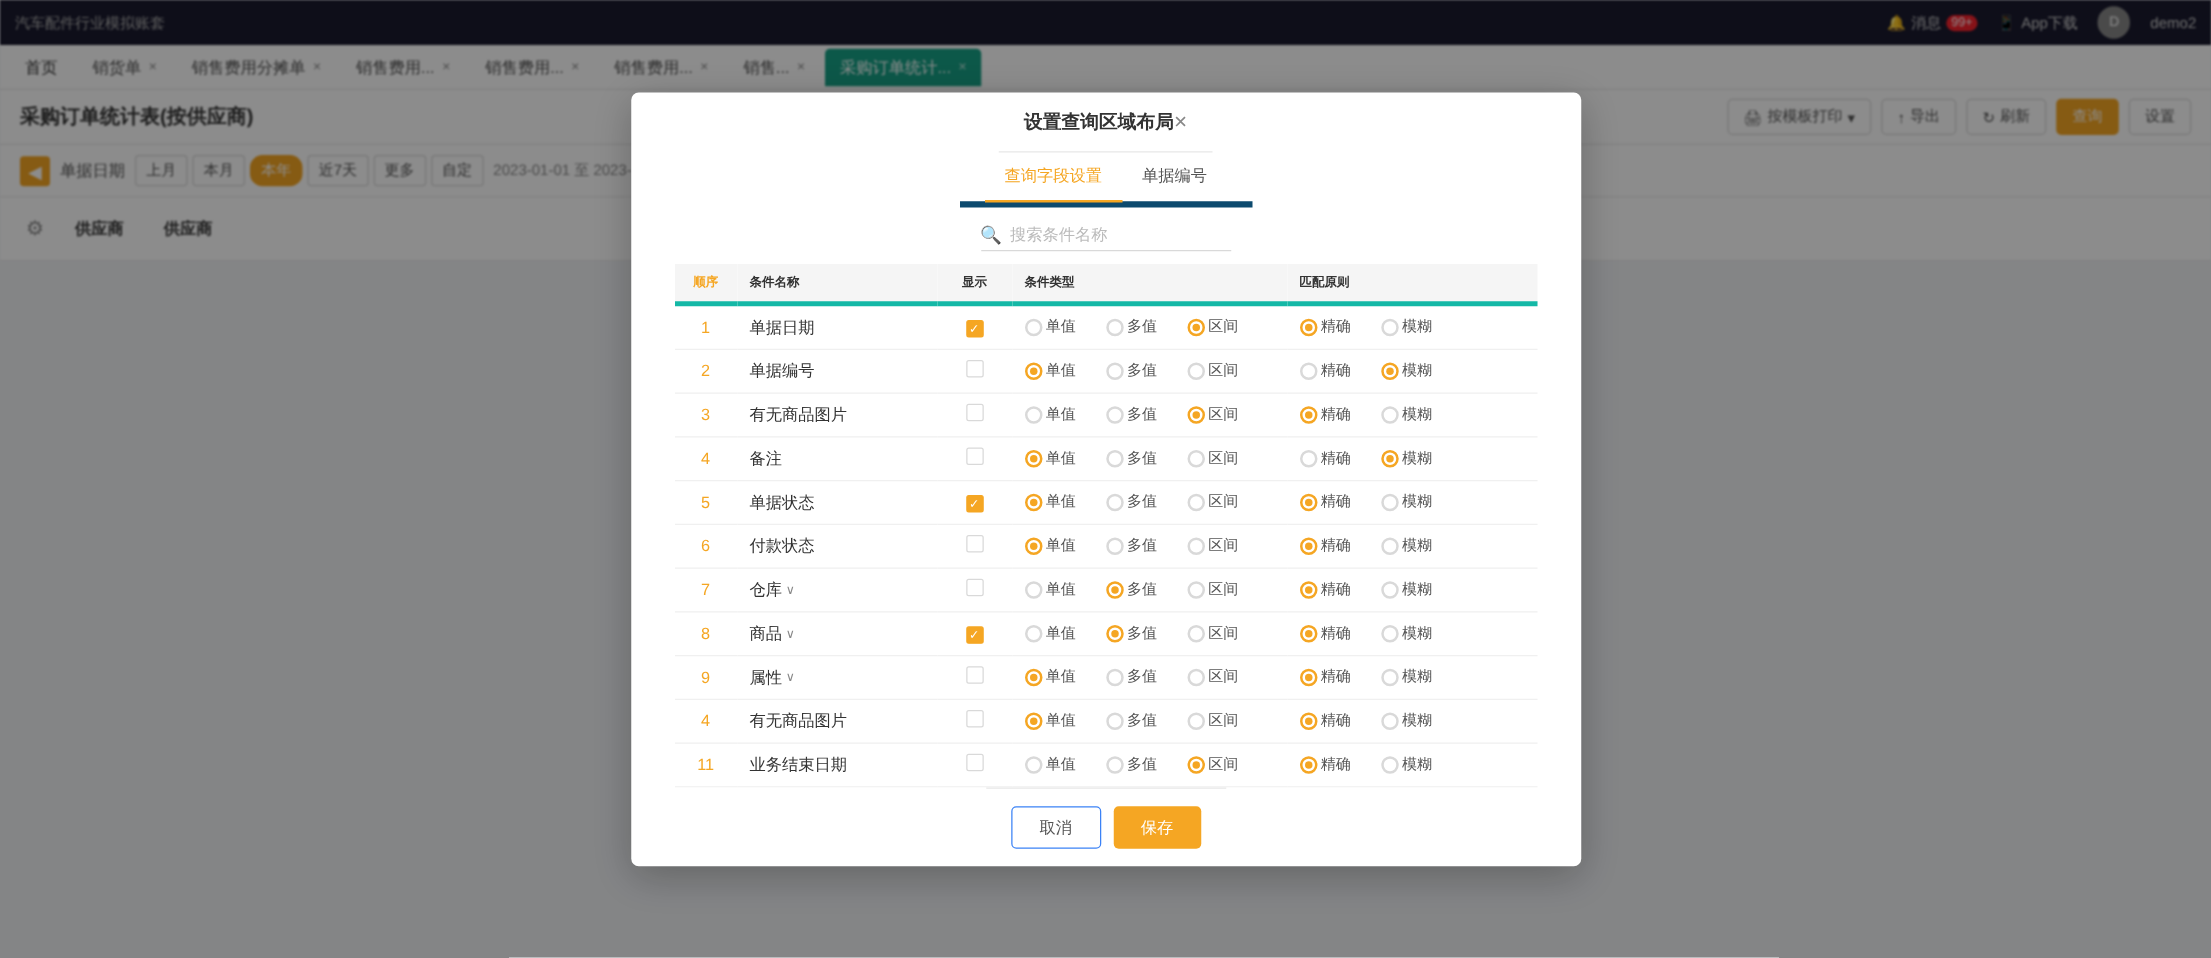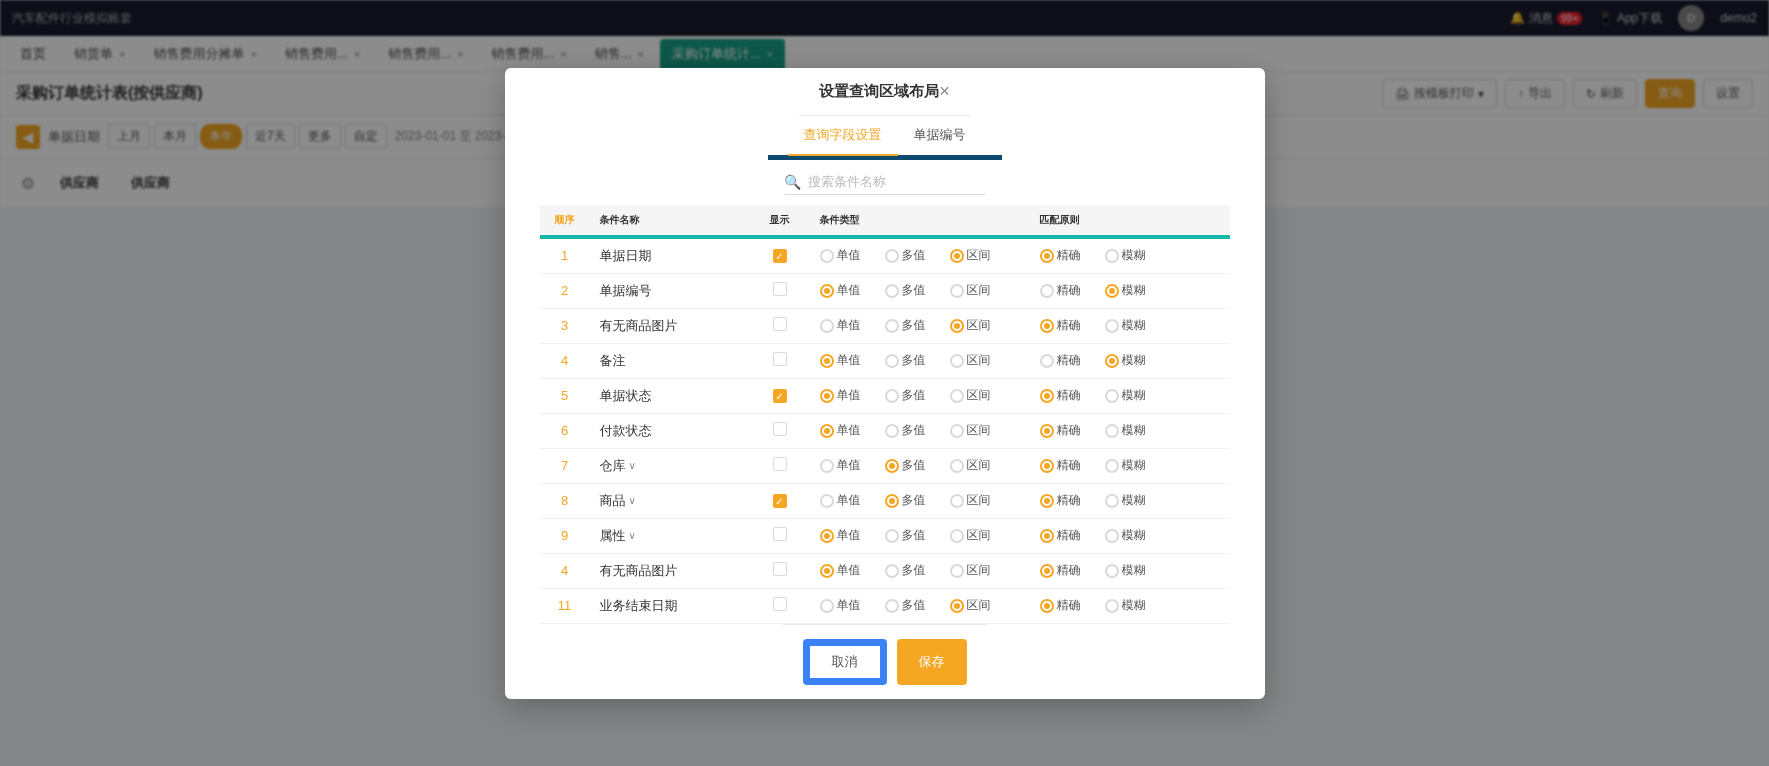--- a/index.html
+++ b/index.html
@@ -223,21 +223,21 @@
     
     .modal-footer {
       padding: 14px 20px;
       display: flex;
       justify-content: flex-end;
       gap: 10px;
       border-top: 1px solid #e8e8e8;
     }
     .btn-cancel {
       padding: 7px 22px;
-      border: 7px solid #3b82f6;
+      border: 1px solid #3b82f6;
       border-radius: 4px;
       background: #fff;
       cursor: pointer;
       font-size: 13px;
       color: #555;
     }
     .btn-save {
       padding: 7px 22px;
       border: none;
       border-radius: 4px;

